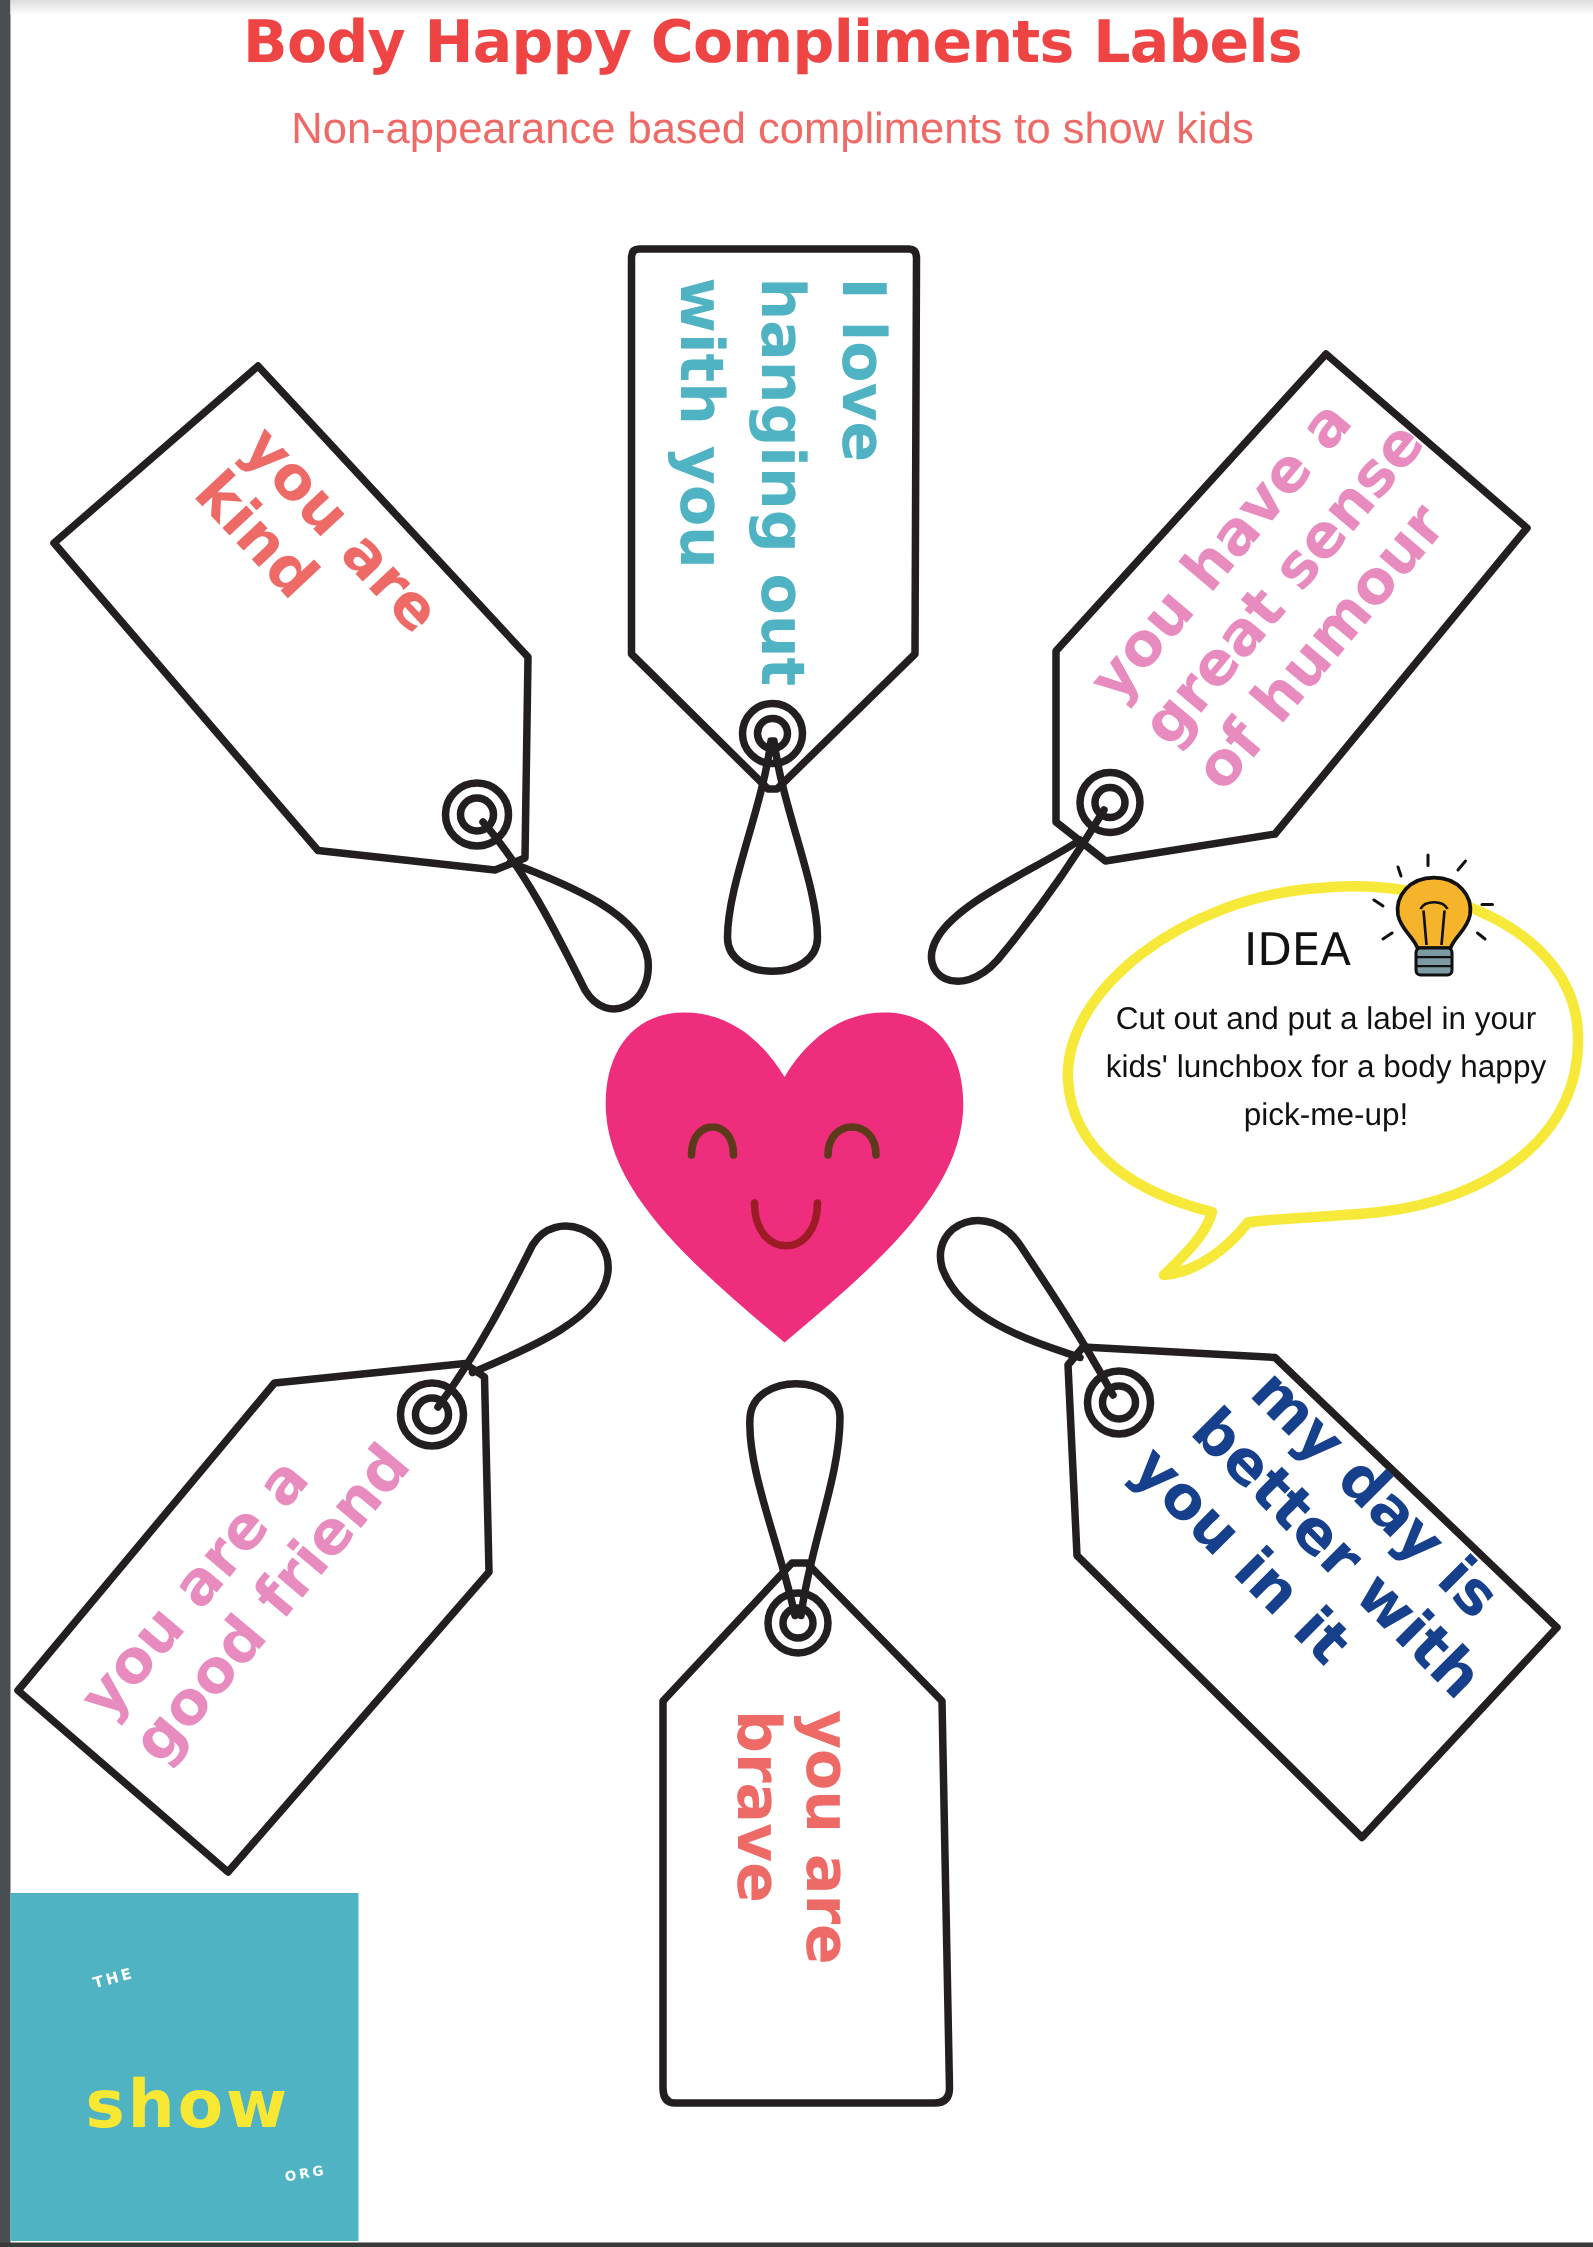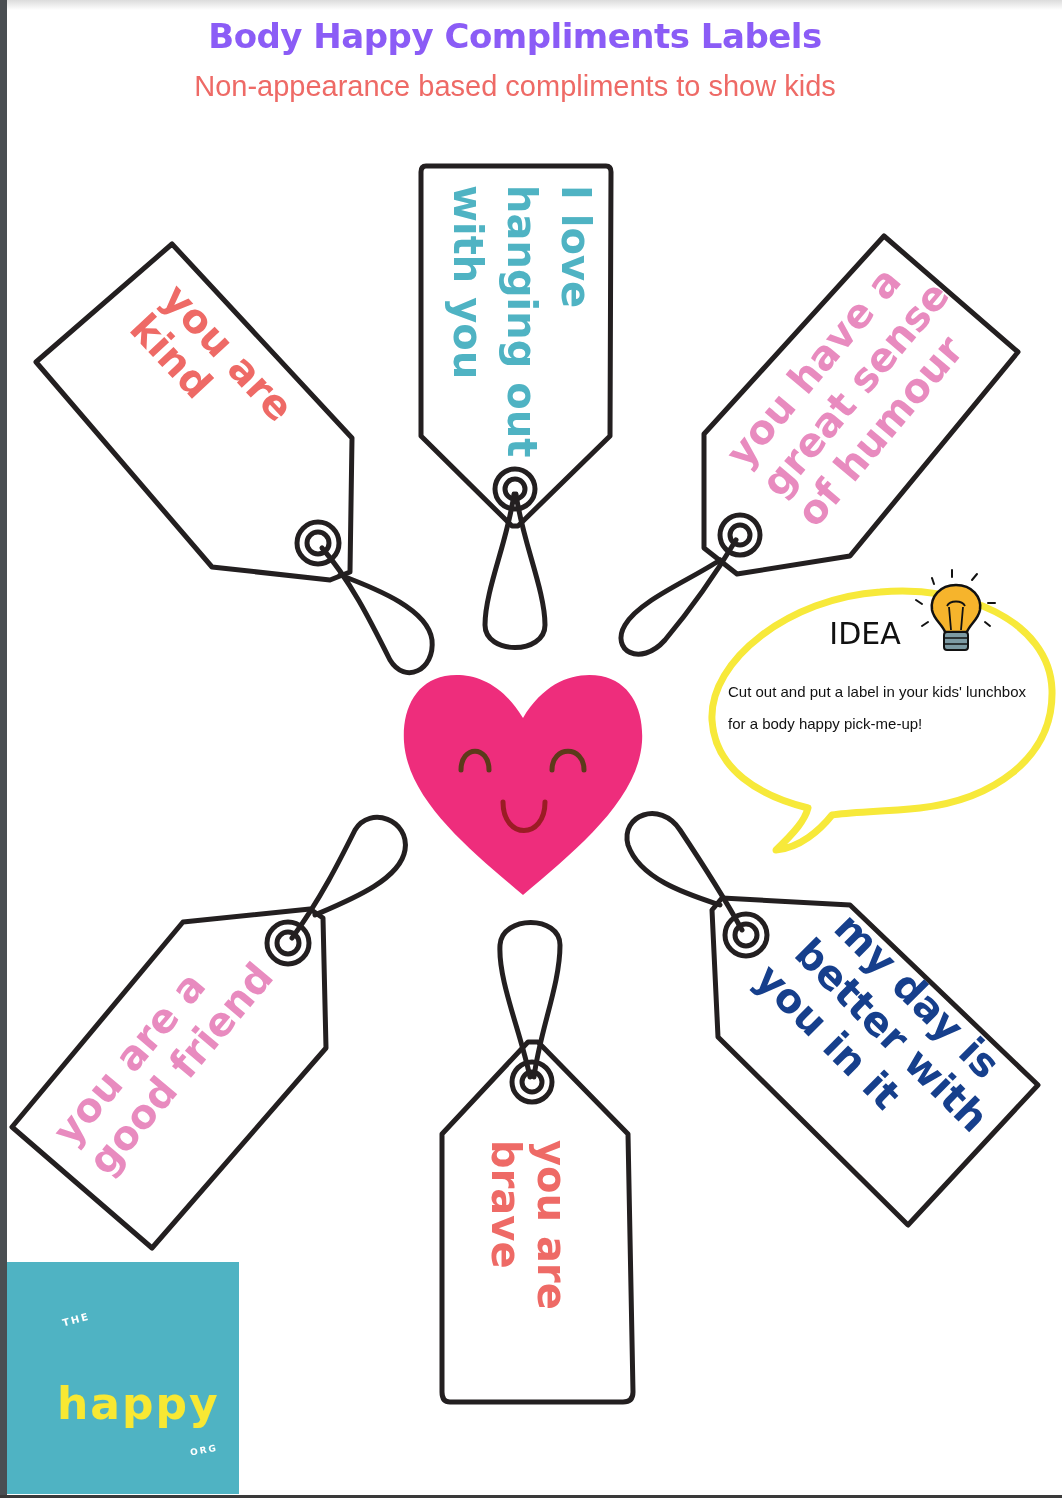--- a/index.html
+++ b/index.html
@@ -4,38 +4,38 @@
 <style>
   html, body { margin: 0; padding: 0; }
   body {
     width: 1062px; height: 1498px; position: relative; overflow: hidden;
     background: #ffffff; font-family: "DejaVu Sans", sans-serif;
   }
   .left-bar { position: absolute; left: 0; top: 0; width: 7px; height: 1498px; background: #4a4e52; }
   .bottom-bar { position: absolute; left: 0; bottom: 0; width: 1062px; height: 3px; background: #3a3a3a; }
   .top-shadow { position: absolute; left: 7px; top: 0; right: 0; height: 10px; background: linear-gradient(#dcdcdc, #ffffff); }
   .title {
-    position: absolute; top: 16px; left: 0; width: 1030px; text-align: center;
-    font-family: "DejaVu Sans", sans-serif; font-weight: bold; font-size: 34px;
-    color: #8b5cf6; letter-spacing: -0.5px;
+    position: absolute; top: 6px; left: 0; width: 1030px; text-align: center;
+    font-family: "DejaVu Sans", sans-serif; font-weight: bold; font-size: 39px;
+    color: #ef4444; letter-spacing: -0.5px;
   }
   .subtitle {
     position: absolute; top: 66px; left: 0; width: 1030px; text-align: center;
     font-family: "Liberation Sans", sans-serif; font-size: 29px; line-height: 40px;
     color: #ee6a66; font-weight: normal;
   }
   svg.art { position: absolute; left: 0; top: 0; }
   .tag-text { font-family: "DejaVu Sans", sans-serif; font-weight: bold; font-size: 40px; }
   .idea-title {
     position: absolute; left: 790px; top: 616px; width: 150px; text-align: center;
     font-family: "DejaVu Sans", sans-serif; font-weight: normal; font-size: 30px; color: #111;
   }
   .idea-body {
-    position: absolute; left: 728px; top: 664px; width: 312px; 
-    font-family: "Liberation Sans", sans-serif; font-size: 15px; line-height: 32px; color: #111; margin-top: 12px;
+    position: absolute; left: 728px; top: 664px; width: 312px; text-align: center;
+    font-family: "Liberation Sans", sans-serif; font-size: 21px; line-height: 32px; color: #111;
   }
   .logo {
     position: absolute; left: 7px; top: 1262px; width: 232px; height: 232px; background: #4fb3c3;
   }
   .logo-the { position: absolute; left: 55px; top: 52px; font-size: 10px; color: #fff; font-weight: bold; letter-spacing: 2px; transform: rotate(-15deg); font-family: "DejaVu Sans", sans-serif; }
   .logo-org { position: absolute; left: 183px; top: 183px; font-size: 9px; color: #fff; font-weight: bold; letter-spacing: 2px; transform: rotate(-10deg); font-family: "DejaVu Sans", sans-serif; }
   .logo-body { position: absolute; left: 20px; top: 66px; font-size: 44px; font-weight: bold; color: #f8e833; font-family: "DejaVu Sans", sans-serif; letter-spacing: 2px; }
   .logo-happy { position: absolute; left: 50px; top: 116px; font-size: 44px; font-weight: bold; color: #f8e833; font-family: "DejaVu Sans", sans-serif; letter-spacing: 2px; }
 </style>
 </head>
@@ -155,17 +155,17 @@
     <line x1="944" y1="638" x2="968" y2="638" stroke="#111" stroke-width="1.5"></line>
     <line x1="944" y1="644" x2="968" y2="644" stroke="#111" stroke-width="1.5"></line>
   </g>
 </svg>
 
 <div class="idea-title">IDEA</div>
 <div class="idea-body">Cut out and put a label in your kids' lunchbox for a body happy pick-me-up!</div>
 
 <div class="logo">
   <div class="logo-the">THE</div>
-  <div class="logo-happy">happy</div>
+  <div class="logo-happy">show</div>
   <div class="logo-org">ORG</div>
 </div>
 
 <div class="bottom-bar"></div>
 
 </body></html>

